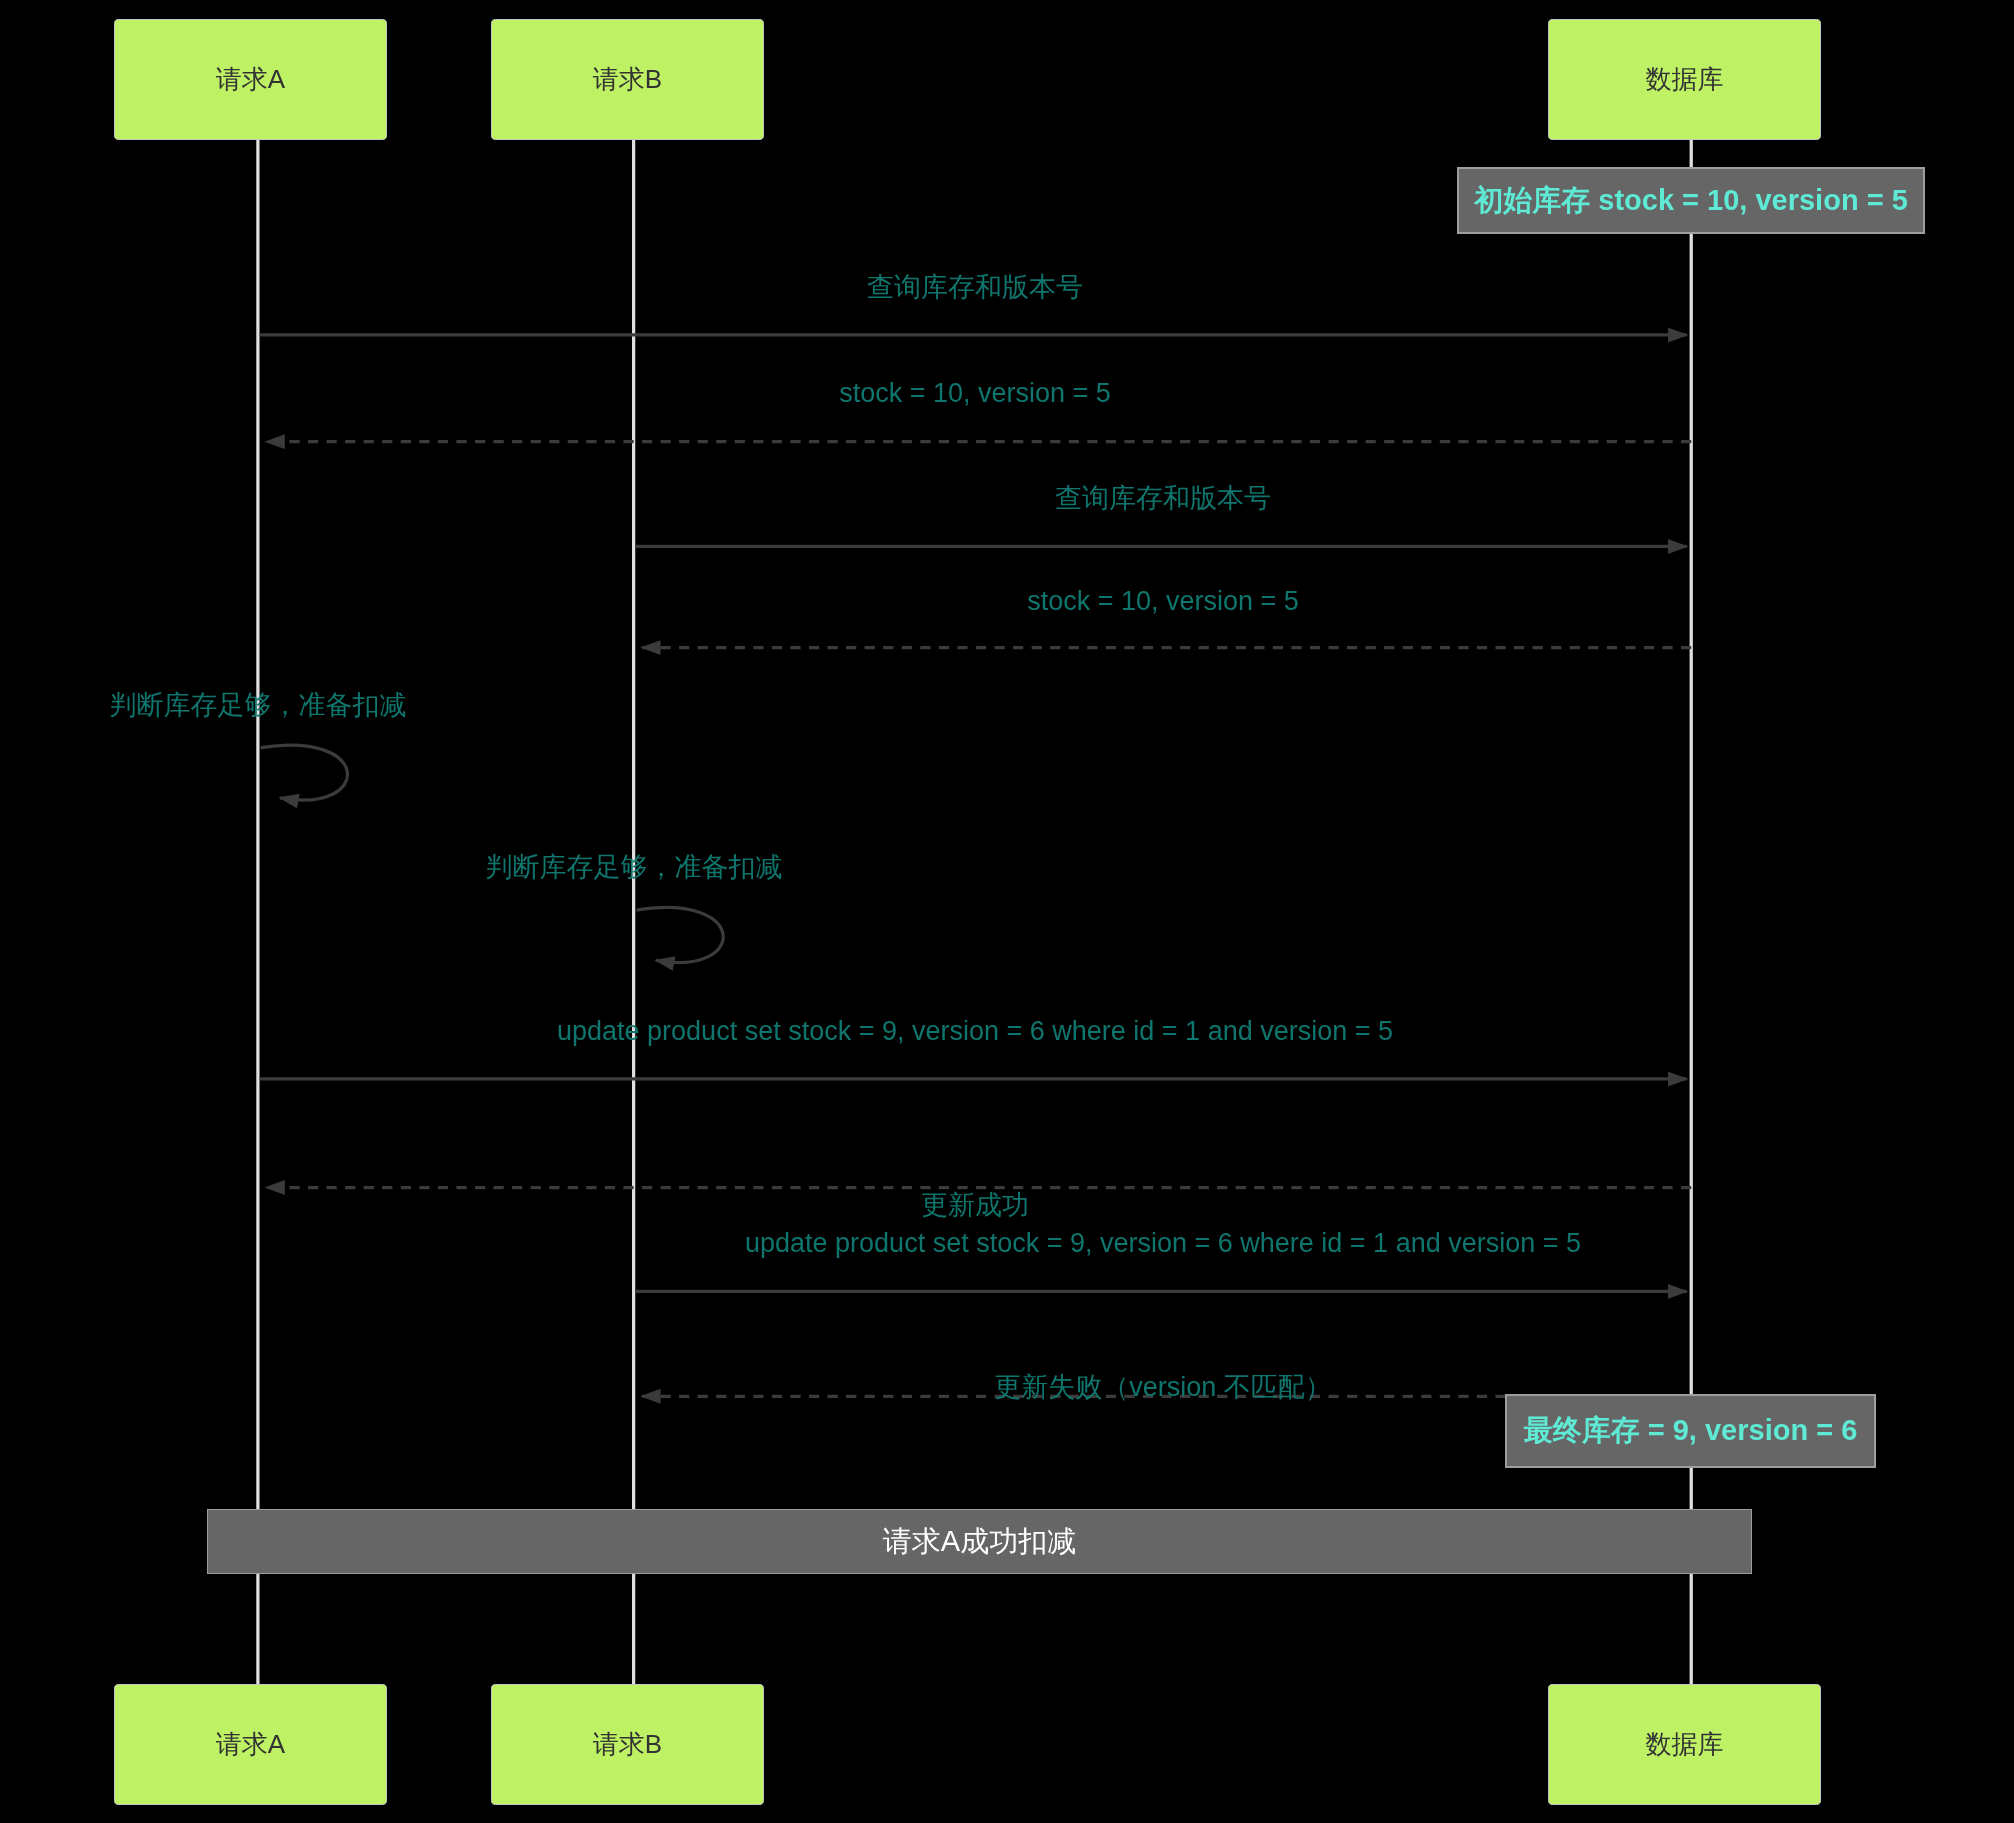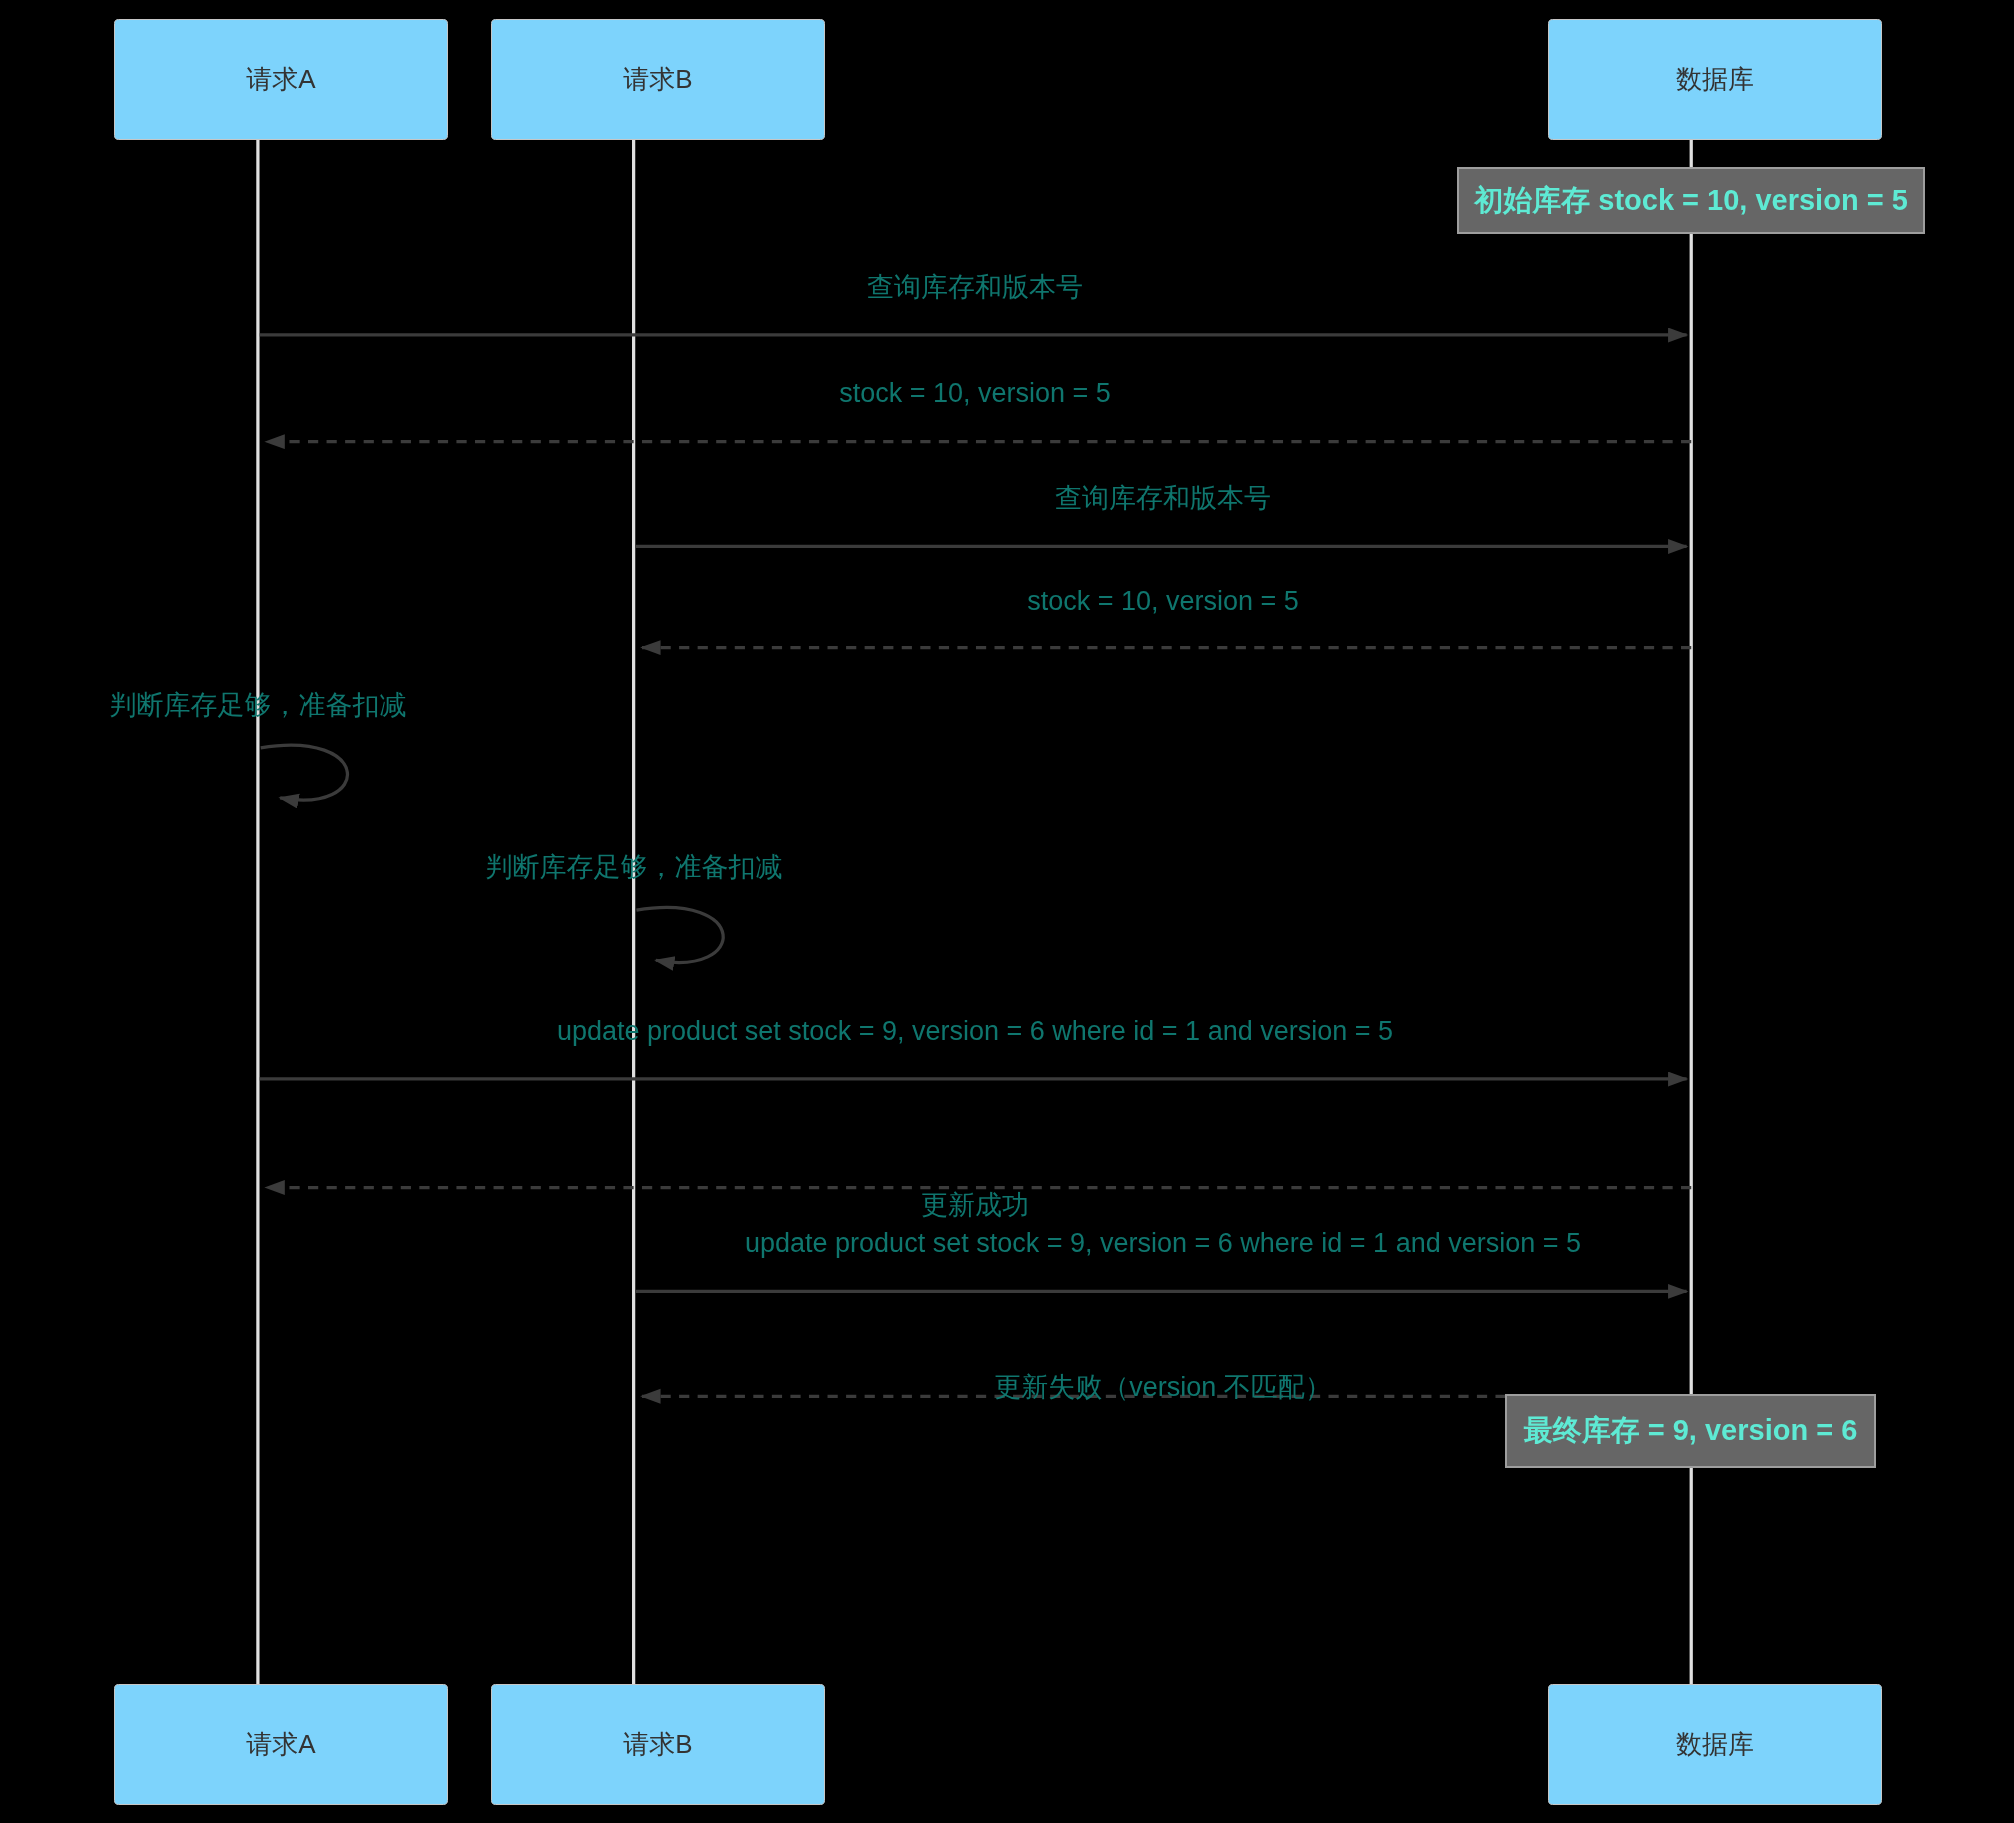--- a/index.html
+++ b/index.html
@@ -1,22 +1,22 @@
 <!DOCTYPE html>
 <html style="font-size:15px"><head>
 <meta charset="utf-8">
 <style>
   html,body{margin:0;padding:0;background:#000;}
   .stage{
     position:relative;width:2015px;height:1824px;background:#000;overflow:hidden;
     font-family:"Liberation Sans","DejaVu Sans",sans-serif;
   }
   .actor{
-    position:absolute;width:334px;height:121px;
-    background:#7dd3fc;border:1.9px solid #c6c6c6;border-radius:4.6px;
+    position:absolute;width:273px;height:121px;
+    background:#bef264;border:1.9px solid #c6c6c6;border-radius:4.6px;
     box-sizing:border-box;display:flex;align-items:center;justify-content:center;
     color:#333;font-size:26px;
   }
   .msg-label{
     position:absolute;transform:translate(-50%,-50%);
     color:#0f766e;font-size:27px;font-weight:500;white-space:nowrap;
   }
   .note{
     position:absolute;background:#666666;border:2.8px solid #9e9e9e;
     box-sizing:border-box;display:flex;align-items:center;justify-content:center;
@@ -81,20 +81,23 @@
   <div class="msg-label" style="left:634px;top:867px;">判断库存足够，准备扣减</div>
   <div class="msg-label" style="left:975px;top:1031px;">update product set stock = 9, version = 6 where id = 1 and version = 5</div>
   <div class="msg-label" style="left:975px;top:1205px;">更新成功</div>
   <div class="msg-label" style="left:1163px;top:1243px;">update product set stock = 9, version = 6 where id = 1 and version = 5</div>
   <div class="msg-label" style="left:1163px;top:1347px;margin-top:40px;">更新失败（version 不匹配）</div>
 
   <div class="note" style="left:1505px;top:1394px;width:371px;height:74px;">
     <span>最终库存 = 9, version = 6</span>
   </div>
 
+  <div class="banner" style="left:207px;top:1509px;width:1545px;height:65px;">
+    <span>请求A成功扣减</span>
+  </div>
 
   <div class="actor" style="left:114px;top:1684px;">
       <span>请求A</span>
     </div>
   <div class="actor" style="left:491px;top:1684px;">
       <span>请求B</span>
     </div>
   <div class="actor" style="left:1548px;top:1684px;">
       <span>数据库</span>
     </div>

